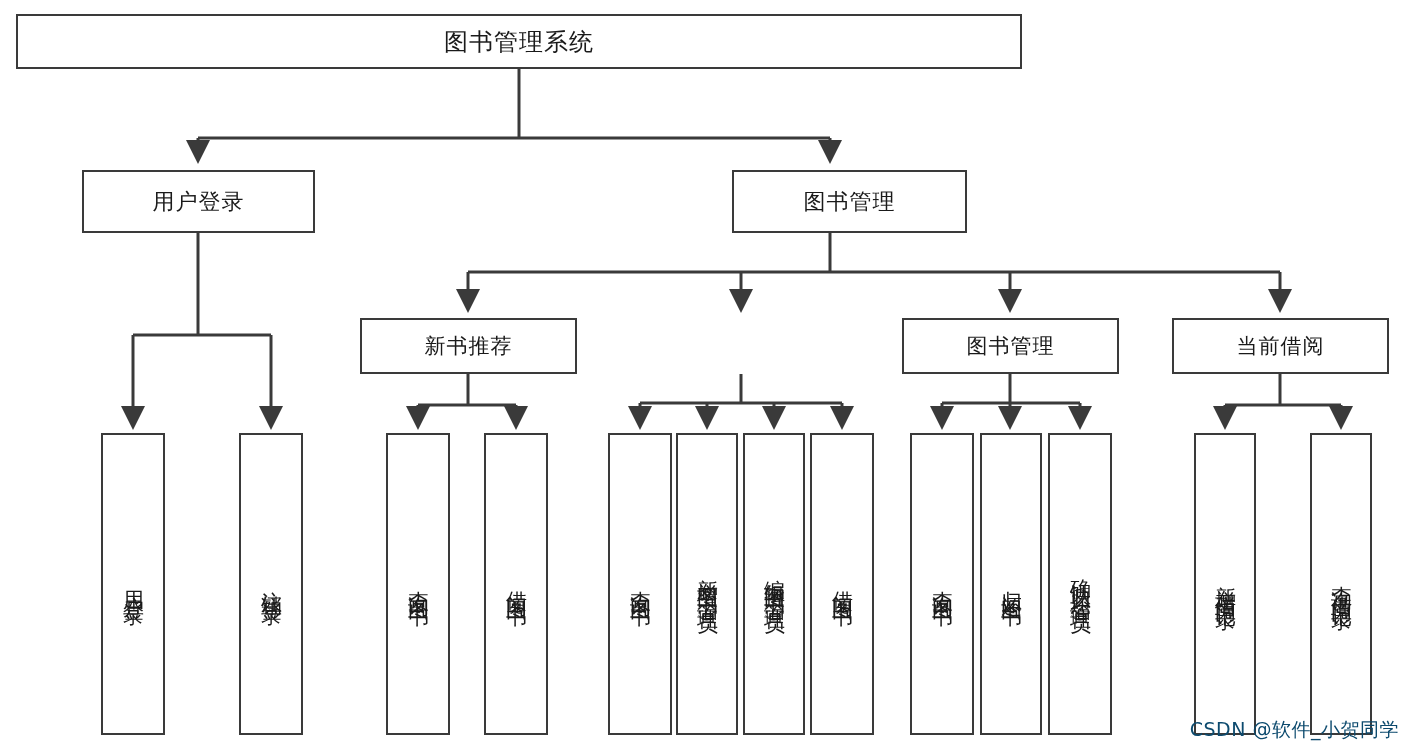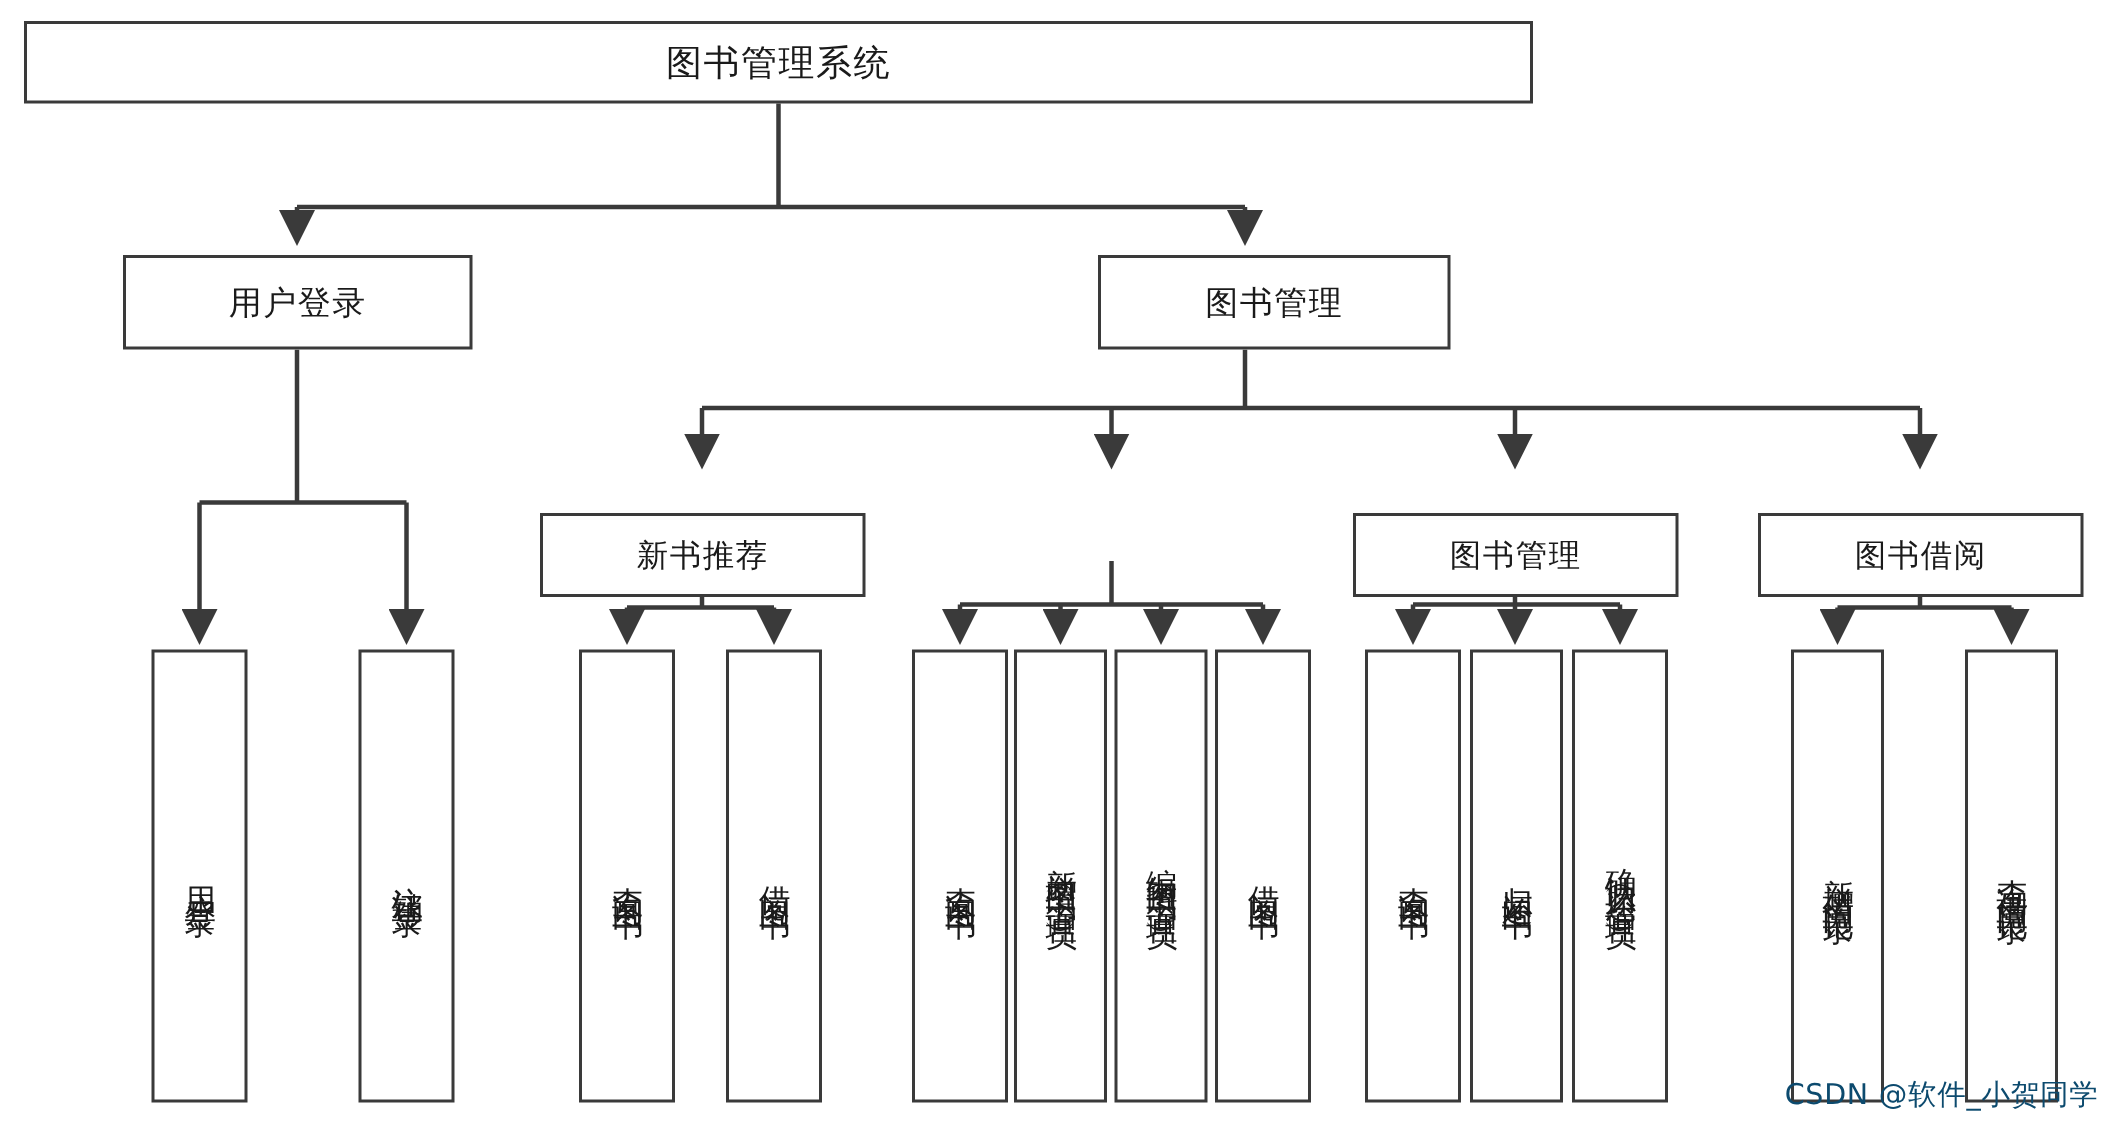--- a/index.html
+++ b/index.html
@@ -41,21 +41,20 @@
     font-size: 24px;
     letter-spacing: 1px;
   }
   .node.level2 {
     font-size: 22px;
     letter-spacing: 1px;
   }
   .node.level3 {
     font-size: 21px;
     letter-spacing: 1px;
-    margin-top: 24px;
   }
   .node.leaf {
     font-size: 21px;
     align-items: center;
     justify-content: center;
     padding: 4px 0;
   }
   .vlabel {
     writing-mode: vertical-rl;
     text-orientation: upright;
@@ -140,21 +139,21 @@
     <span>图书管理</span>
   </div>
 
   <div class="node level3" style="left:360px; top:318px; width:217px; height:56px;">
     <span>新书推荐</span>
   </div>
   <div class="node level3" style="left:902px; top:318px; width:217px; height:56px;">
     <span>图书管理</span>
   </div>
   <div class="node level3" style="left:1172px; top:318px; width:217px; height:56px;">
-    <span>图书借阅</span>
+    <span>当前借阅</span>
   </div>
 
   <div class="node leaf" style="left:101px; top:433px; width:64px; height:302px;">
     <span class="vlabel">用户登录</span>
   </div>
   <div class="node leaf" style="left:239px; top:433px; width:64px; height:302px;">
     <span class="vlabel">注销登录</span>
   </div>
 
   <div class="node leaf" style="left:386px; top:433px; width:64px; height:302px;">

